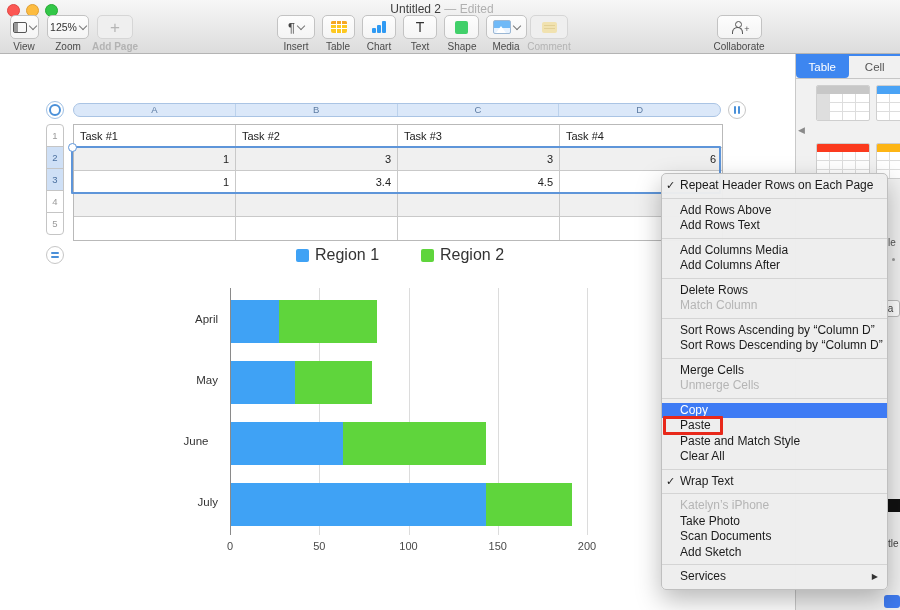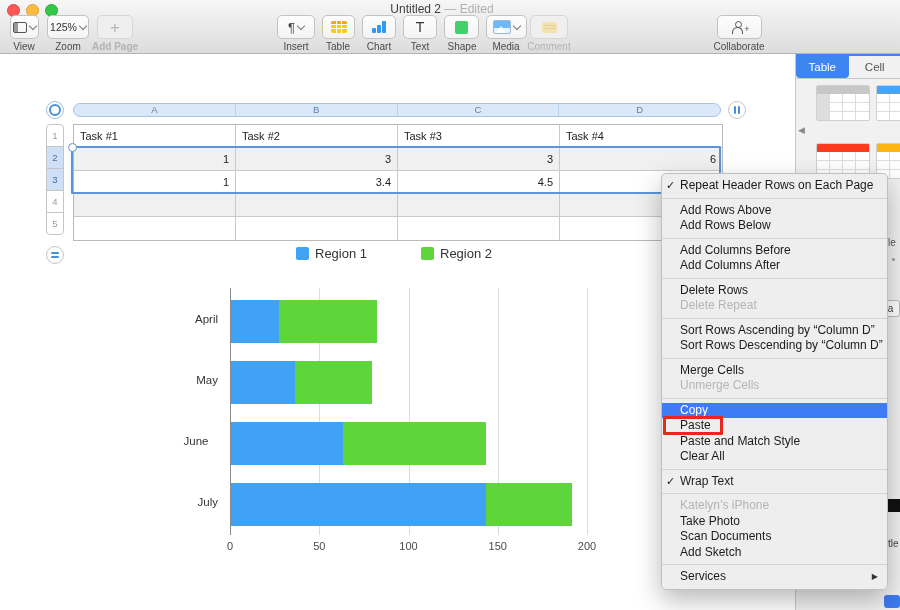--- a/index.html
+++ b/index.html
@@ -104,21 +104,21 @@
   .h-table{left:46px;top:101px;border:1.5px solid #9fc0e4;}
   .h-table i{width:8px;height:8px;border:2px solid #4a90d9;border-radius:50%;}
   .h-col{left:728px;top:101px;border:1px solid #c6c6c6;gap:2px;}
   .h-col i{width:2px;height:8px;background:#4a90d9;border-radius:1px;}
   .h-row{left:46px;top:246px;border:1px solid #c6c6c6;flex-direction:column;gap:2px;}
   .h-row i{width:8px;height:2px;background:#4a90d9;border-radius:1px;}
 
   
   .legend-item{position:absolute;display:flex;align-items:center;gap:6px;z-index:3;}
   .legend-swatch{width:13px;height:13px;border-radius:2px;}
-  .legend-label{font-size:13px;color:#333;}
+  .legend-label{font-size:16px;color:#333;}
   .plot{position:absolute;left:230px;top:288px;width:357px;height:247px;z-index:3;}
   .gline{position:absolute;top:0;bottom:0;width:1px;background:#dcdcdc;}
   .gline.axis{background:#8a8a8a;}
   .bar{position:absolute;left:1px;display:flex;height:43px;}
   .bar i{display:block;height:43px;}
   .xtick{position:absolute;top:252px;font-size:11px;color:#4a4a4a;transform:translateX(-50%);}
   .mlabel{position:absolute;width:44px;left:-56px;text-align:right;font-size:11.5px;color:#333;}
 
   
   .menu{position:absolute;left:661px;top:173px;width:227px;background:rgba(237,237,237,0.97);
@@ -344,27 +344,27 @@
         <i style="width: 255.255px; background: rgb(63, 162, 245);"></i>
         <i style="width: 85.68px; background: rgb(95, 213, 60);"></i>
       </div>
       <div class="mlabel" style="top: 208px;">July</div>
     </div>
 
   <div class="menu">
       <div class="mi"><span class="chk">✓</span><span>Repeat Header Rows on Each Page</span></div>
       <div class="msep"></div>
       <div class="mi"><span>Add Rows Above</span></div>
-      <div class="mi"><span>Add Rows Below</span></div>
-      <div class="msep"></div>
-      <div class="mi"><span>Add Columns Before</span></div>
+      <div class="mi"><span>Add Rows Text</span></div>
+      <div class="msep"></div>
+      <div class="mi"><span>Add Columns Media</span></div>
       <div class="mi"><span>Add Columns After</span></div>
       <div class="msep"></div>
       <div class="mi"><span>Delete Rows</span></div>
-      <div class="mi dis"><span>Delete Repeat</span></div>
+      <div class="mi dis"><span>Match Column</span></div>
       <div class="msep"></div>
       <div class="mi"><span>Sort Rows Ascending by “Column D”</span></div>
       <div class="mi"><span>Sort Rows Descending by “Column D”</span></div>
       <div class="msep"></div>
       <div class="mi"><span>Merge Cells</span></div>
       <div class="mi dis"><span>Unmerge Cells</span></div>
       <div class="msep"></div>
       <div class="mi sel"><span>Copy</span></div>
       <div class="mi"><span>Paste</span></div>
       <div class="mi"><span>Paste and Match Style</span></div>

